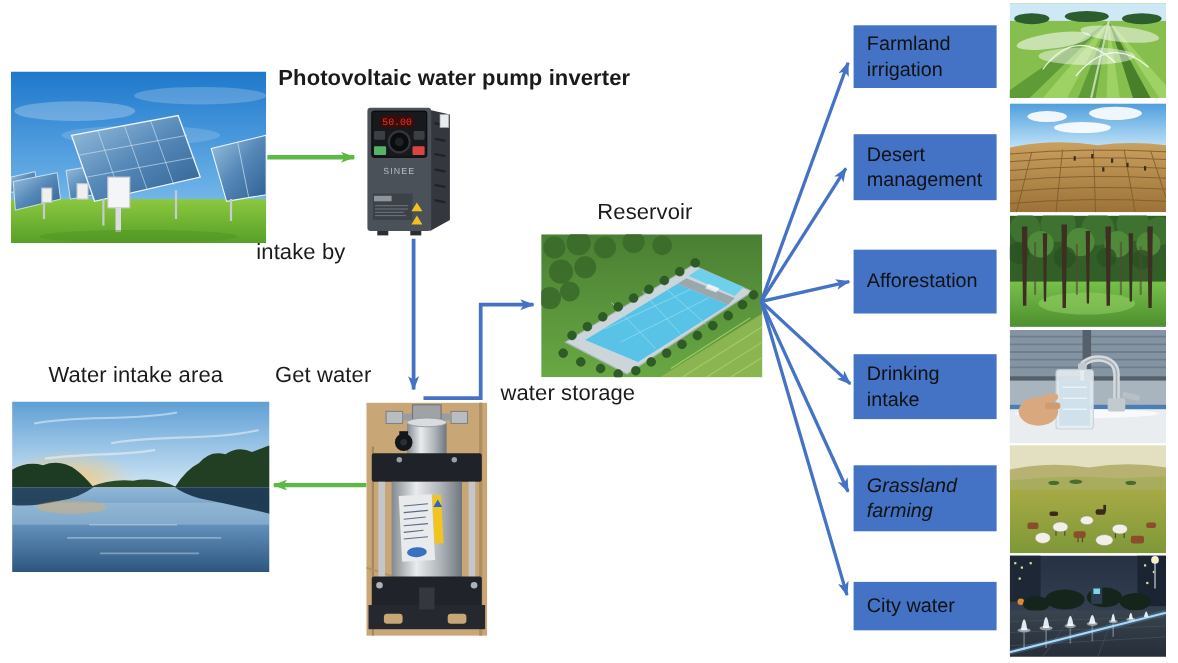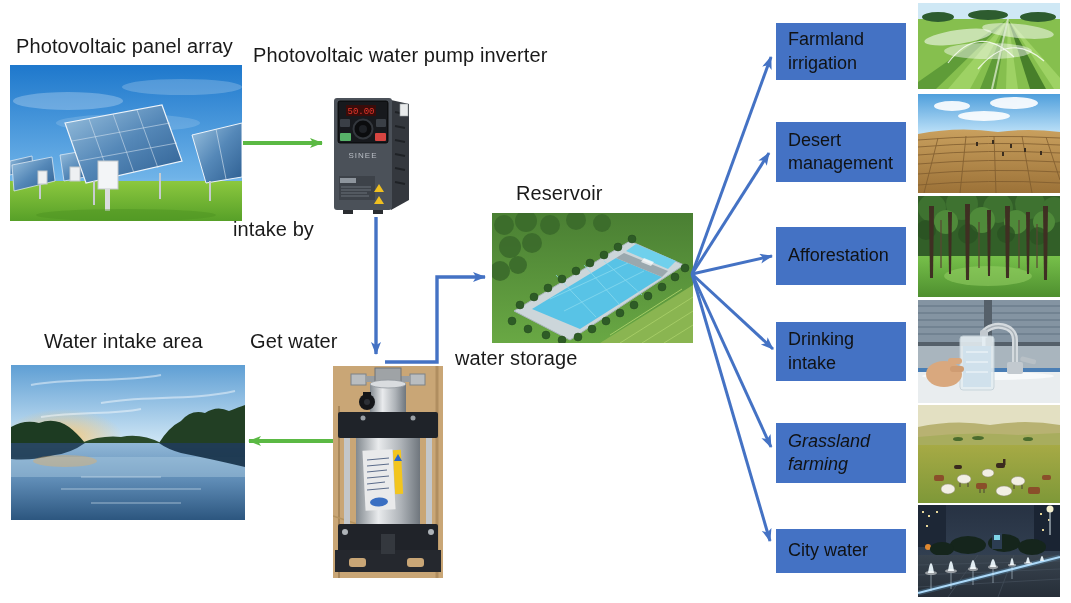--- a/index.html
+++ b/index.html
@@ -21,24 +21,23 @@
     padding-left:12px;padding-right:2px;
   }
   .rphoto{position:absolute;left:918px;width:142px;}
   .rphoto svg{display:block;width:100%;height:100%;}
 </style>
 </head>
 <body>
 
 <div class="canvas">
 
-  <div class="flow-label" style="left:16px;top:35px;">Photovoltaic panel array</div>
-  <div class="flow-label" style="left:253px;top:44px;">Photovoltaic water pump inverter</div>
+  <div class="flow-label" style="left:253px;top:60px;font-weight:bold;">Photovoltaic water pump inverter</div>
   <div class="flow-label" style="left:233px;top:218px;">intake by</div>
-  <div class="flow-label" style="left:516px;top:182px;">Reservoir</div>
+  <div class="flow-label" style="left:543px;top:182px;">Reservoir</div>
   <div class="flow-label" style="left:455px;top:347px;">water storage</div>
   <div class="flow-label" style="left:44px;top:330px;">Water intake area</div>
   <div class="flow-label" style="left:250px;top:330px;">Get water</div>
 
   <figure class="photo" style="left:10px;top:65px;width:232px;height:156px;">
     <svg viewBox="0 0 232 156" preserveAspectRatio="none">
       <defs>
         <linearGradient id="sky1" x1="0" y1="0" x2="0" y2="1">
           <stop offset="0" stop-color="#1e78cc"></stop>
             <stop offset="0.72" stop-color="#6fb3e8"></stop>

